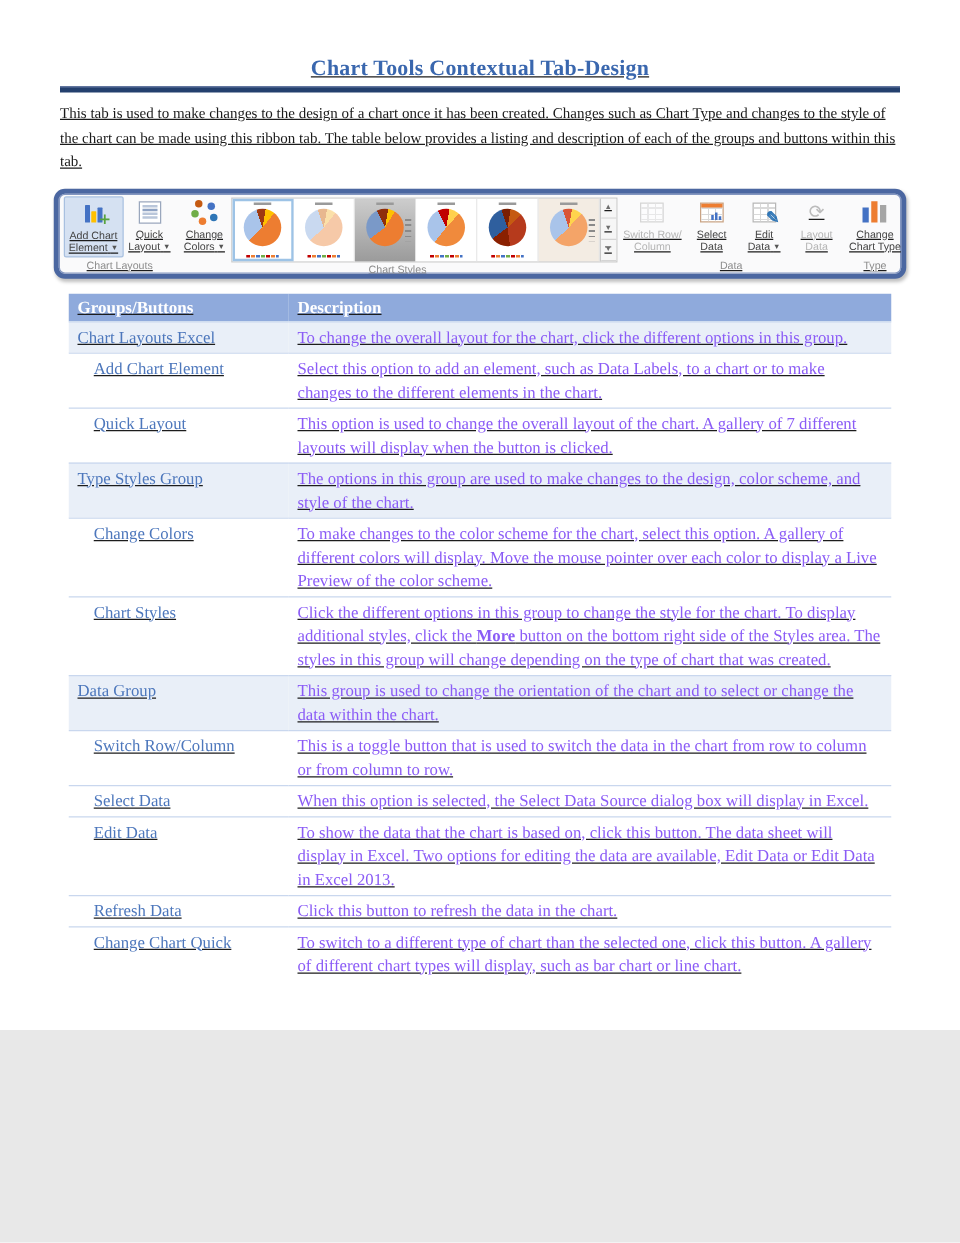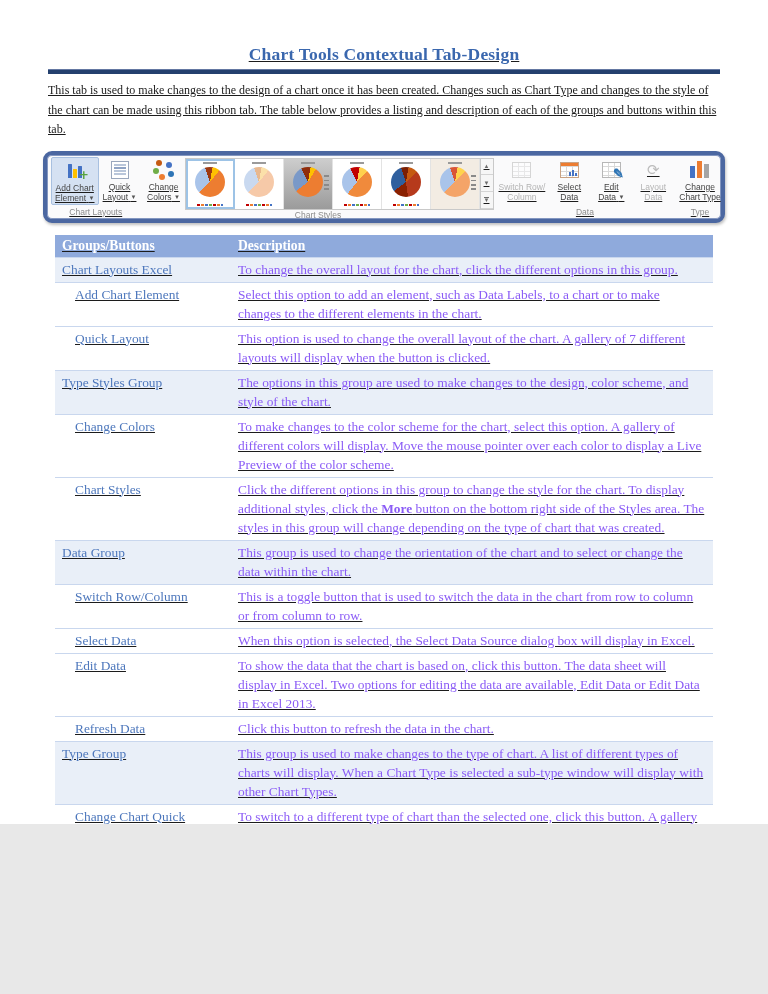--- a/index.html
+++ b/index.html
@@ -312,24 +312,20 @@
             <td class="c-desc">When this option is selected, the Select Data Source dialog box will display in Excel.</td>
           </tr>
           <tr class="sub">
             <td class="c-label">Edit Data</td>
             <td class="c-desc">To show the data that the chart is based on, click this button.  The data sheet will display in Excel. Two options for editing the data are available, Edit Data or Edit Data in Excel 2013.</td>
           </tr>
           <tr class="sub">
             <td class="c-label">Refresh Data</td>
             <td class="c-desc">Click this button to refresh the data in the chart.</td>
           </tr>
-          <tr class="group">
-            <td class="c-label">Type Group</td>
-            <td class="c-desc">This group is used to make changes to the type of chart. A list of different types of charts will display. When a Chart Type is selected a sub-type window will display with other Chart Types.</td>
-          </tr>
           <tr class="sub">
             <td class="c-label">Change Chart Quick</td>
             <td class="c-desc">To switch to a different type of chart than the selected one, click this button.  A gallery of different chart types will display, such as bar chart or line chart.</td>
           </tr>
         </tbody>
     </table>
 
   </div>
 </div>
 

